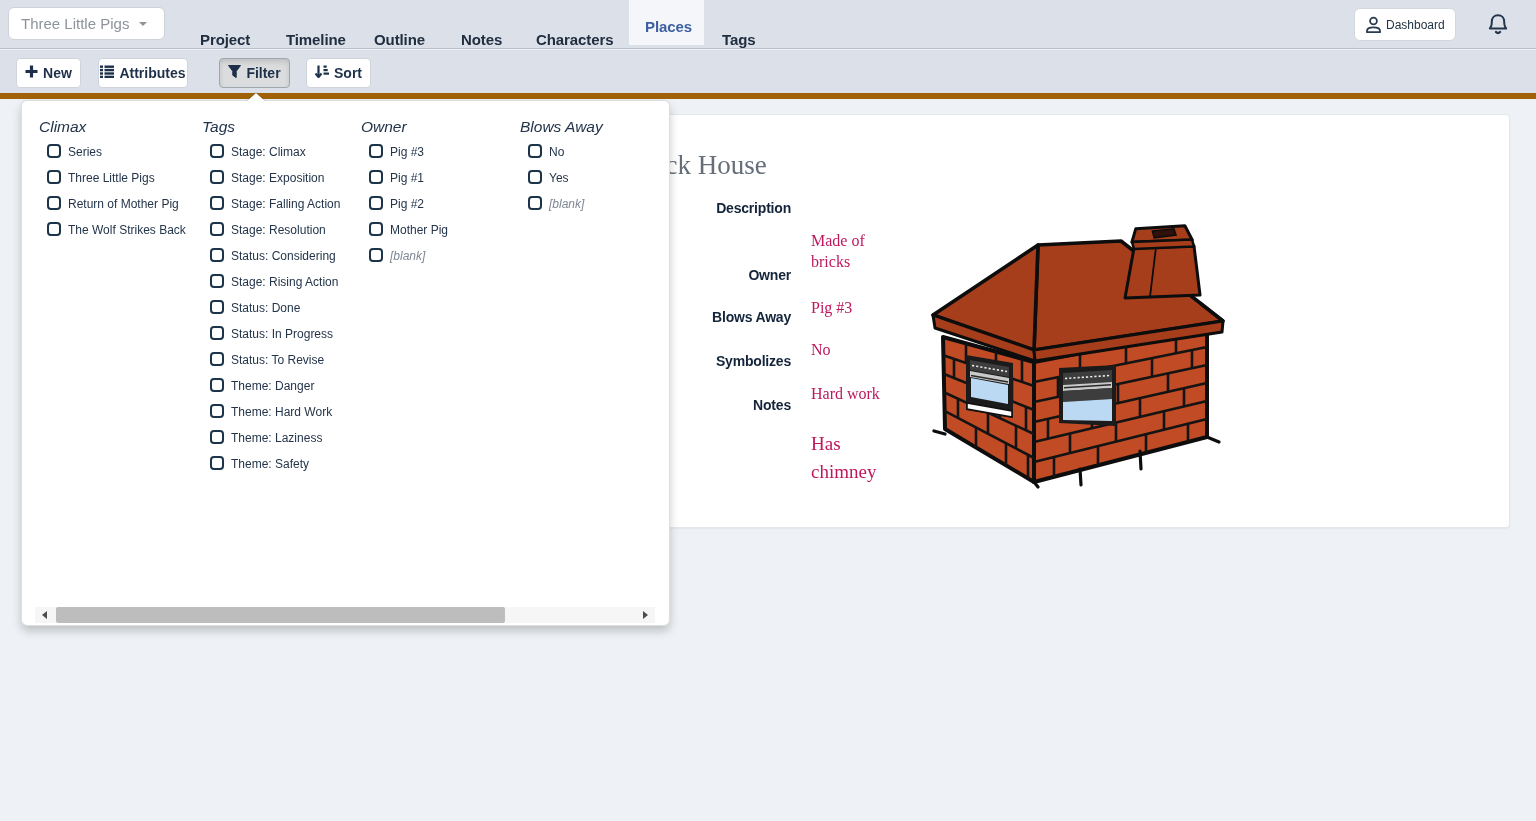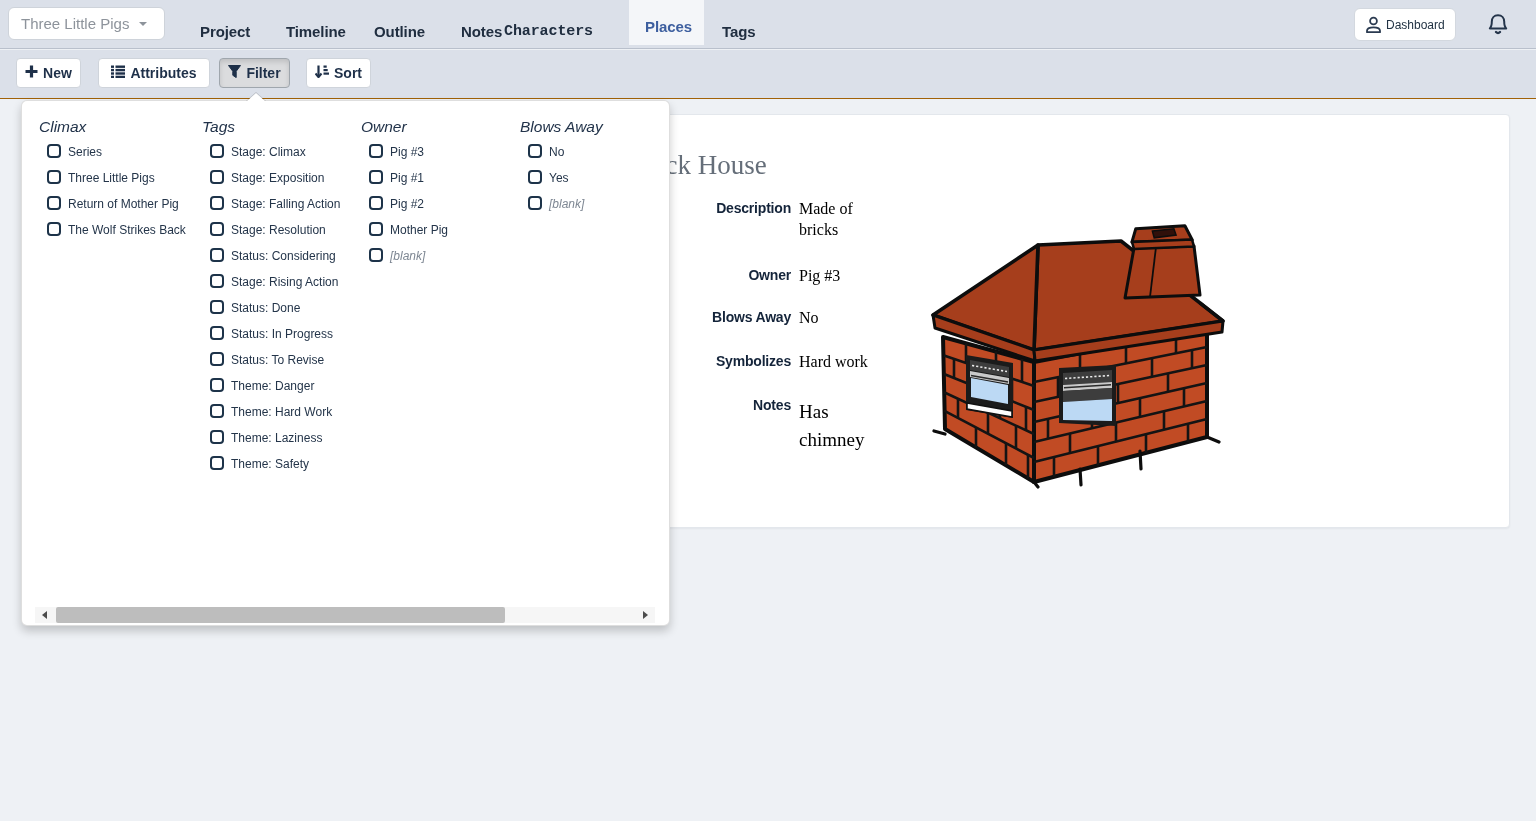--- a/index.html
+++ b/index.html
@@ -32,54 +32,54 @@
     color:#8d939b; font-size:15px; cursor:pointer;
   }
   .project-btn .caret {
     margin-left:10px; width:0; height:0;
     border-left:4.5px solid transparent; border-right:4.5px solid transparent;
     border-top:4.5px solid #8d939b;
   }
   .tabs { position:absolute; left:0; top:0; height:48px; width:100%; }
   .tab {
     position:absolute; top:0; height:45px; line-height:48px;
-    padding-top:8px;
+    padding-top:16px;
     font-size:15px; font-weight:bold; letter-spacing:-0.1px;
     color:#202e40; cursor:pointer; white-space:nowrap;
   }
   .tab:nth-child(1) { left:200px; }
   .tab:nth-child(2) { left:286px; }
   .tab:nth-child(3) { left:374px; }
   .tab:nth-child(4) { left:461px; }
-  .tab:nth-child(5) { left:504px;font-family:Liberation Mono, monospace; }
+  .tab:nth-child(5) { left:536px; }
   .tab:nth-child(6) { left:629px; padding:3px 12px 0 16px; }
   .tab:nth-child(7) { left:722px; }
   .tab.active { background:#f4f6f9; color:var(--accent); }
   .dashboard-btn {
     position:absolute; left:1354px; top:8px; height:33px;
     background:#fff; border:1px solid #d3d8df; border-radius:6px;
     display:flex; align-items:center; gap:4px; padding:0 10px;
     font-size:12px; color:#223344; cursor:pointer;
   }
   .bell { position:absolute; left:1487px; top:13px; width:22px; height:24px; cursor:pointer; }
   
   .toolbar {
     position:absolute; left:0; top:50px; width:1536px; height:49px;
     background:var(--chrome-bg);
-    border-bottom:1px solid #a16207;
+    border-bottom:6px solid #a16207;
   }
   .tbtn {
     position:absolute; top:8px; height:30px;
     background:#fff; border:1px solid #cfd4db; border-radius:4px;
     display:flex; align-items:center; justify-content:center; gap:5px;
     font-size:14px; font-weight:bold; color:#1e3049; cursor:pointer;
   }
   .tbtn svg { flex:0 0 auto; }
   .tbtn:nth-child(1) { left:16px;  width:65px; }
-  .tbtn:nth-child(2) { left:98px;  width:112px; }
+  .tbtn:nth-child(2) { left:98px;  width:90px; }
   .tbtn:nth-child(3) { left:219px; width:71px;
     background:#dbdcde; border-color:#9fa6ad;
     box-shadow:inset 0 3px 5px rgba(0,0,0,.125);
   }
   .tbtn:nth-child(4) { left:306px; width:65px; }
   
   .card {
     position:absolute; left:606px; top:114px; width:904px; height:414px;
     background:#fff; border:1px solid #e3e7ec; border-radius:4px;
     box-shadow:0 1px 2px rgba(16,24,40,.05);
@@ -89,23 +89,23 @@
     font-family:"Liberation Serif", serif;
     font-size:27px; line-height:27px; color:#656e79; font-weight:normal;
   }
   .detail-row { position:absolute; left:0; width:100%; }
   .detail-row .dt {
     position:absolute; left:24px; width:160px; text-align:right;
     font-size:14px; font-weight:bold; letter-spacing:-0.2px;
     color:#14243a; line-height:21px;
   }
   .detail-row .dd {
-    position:absolute; left:192px; width:94px;
+    position:absolute; left:204px; width:94px;
     font-family:"Liberation Serif", serif;
-    font-size:16px; line-height:21px; color:#000000;
+    font-size:16px; line-height:21px; color:#be185d;margin-top:32px;
   }
   .detail-row:nth-of-type(1) { top:83px; }
   .detail-row:nth-of-type(2) { top:150px; }
   .detail-row:nth-of-type(3) { top:192px; }
   .detail-row:nth-of-type(4) { top:236px; }
   .detail-row:nth-of-type(5) { top:280px; }
   .detail-row:nth-of-type(5) .dd {
     font-size:19px; line-height:28px; top:3px;
   }
   .house { position:absolute; left:323px; top:104px; }

